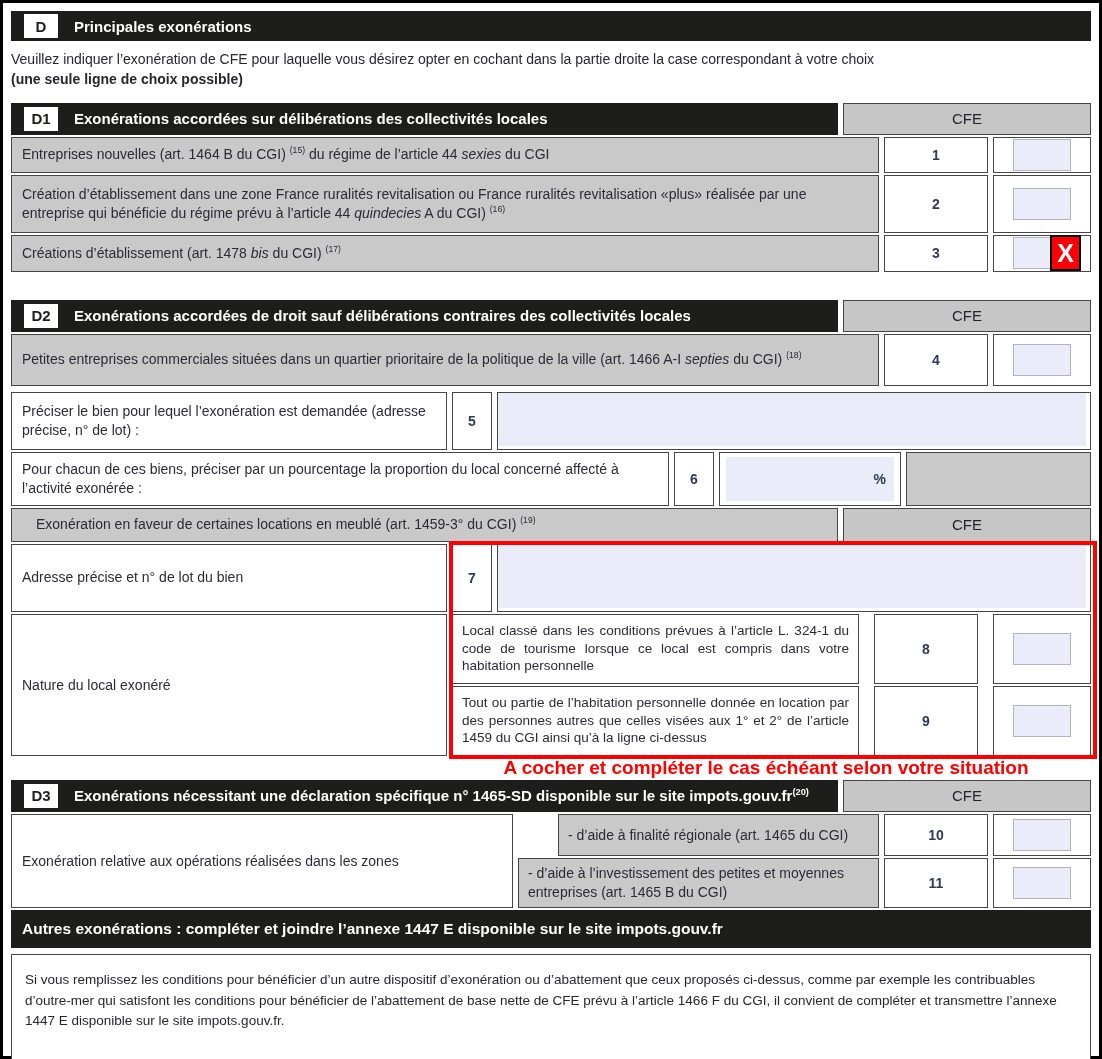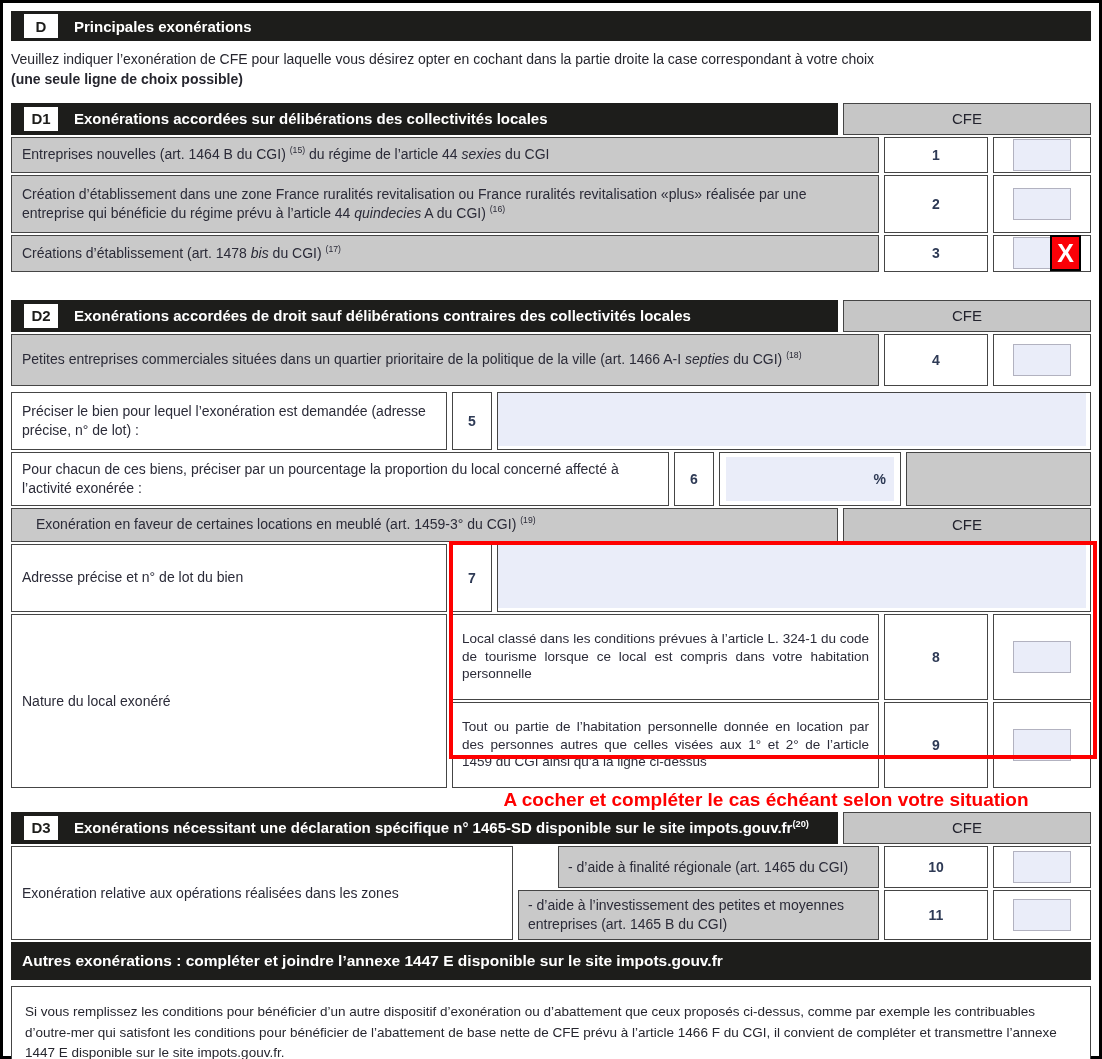--- a/index.html
+++ b/index.html
@@ -58,21 +58,21 @@
   .red-note{height:24px;line-height:24px;font-weight:bold;font-size:19px;color:#fe0000;
     text-align:center;padding-left:430px;white-space:nowrap;}
   
   .autres{margin-top:2px;background:#1d1d1b;color:#fff;display:flex;align-items:center;
     height:38px;font-weight:bold;font-size:15.5px;padding-left:11px;}
   .footer-box{margin-top:6px;height:113px;padding:15px 13px;font-size:13.5px;line-height:1.55;color:#26262e;}
   .sp28{margin-top:28px;}
   .sp13{margin-top:13px;}
   .mt6{margin-top:6px;}
   .h36{height:36px;} .h58{height:58px;} .h37{height:37px;} .h52{height:52px;}
-  .h54{height:54px;} .h34{height:34px;padding-left:24px;} .h68{height:68px;} .h70{height:86px;}
+  .h54{height:54px;} .h34{height:34px;padding-left:24px;} .h68{height:68px;} .h70{height:70px;gap:10px;}
   .h42{height:42px;padding-left:40px;} .h50{height:50px;}
 </style>
 </head>
 <body>
 
 <div class="page">
 
   <div class="band full">
     <span class="code-box">D</span>
     <span class="band-title">Principales exonérations</span>

